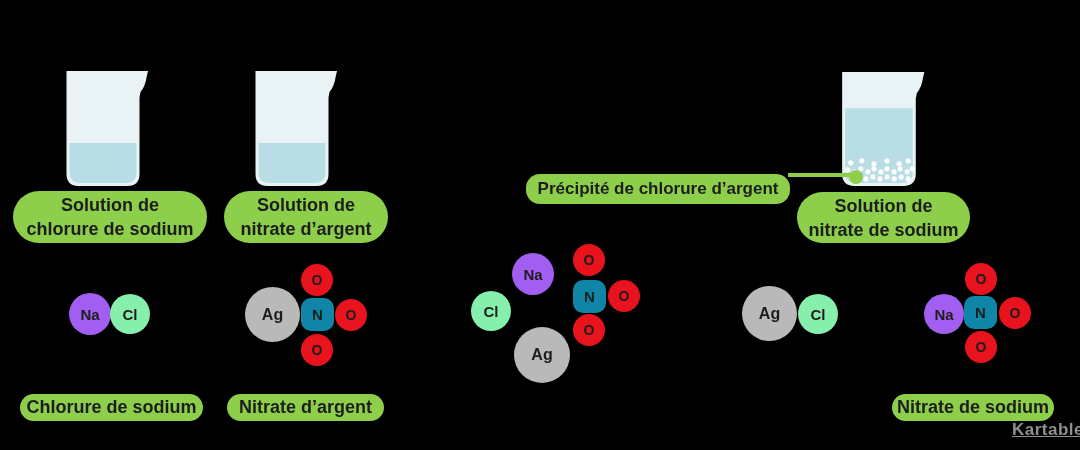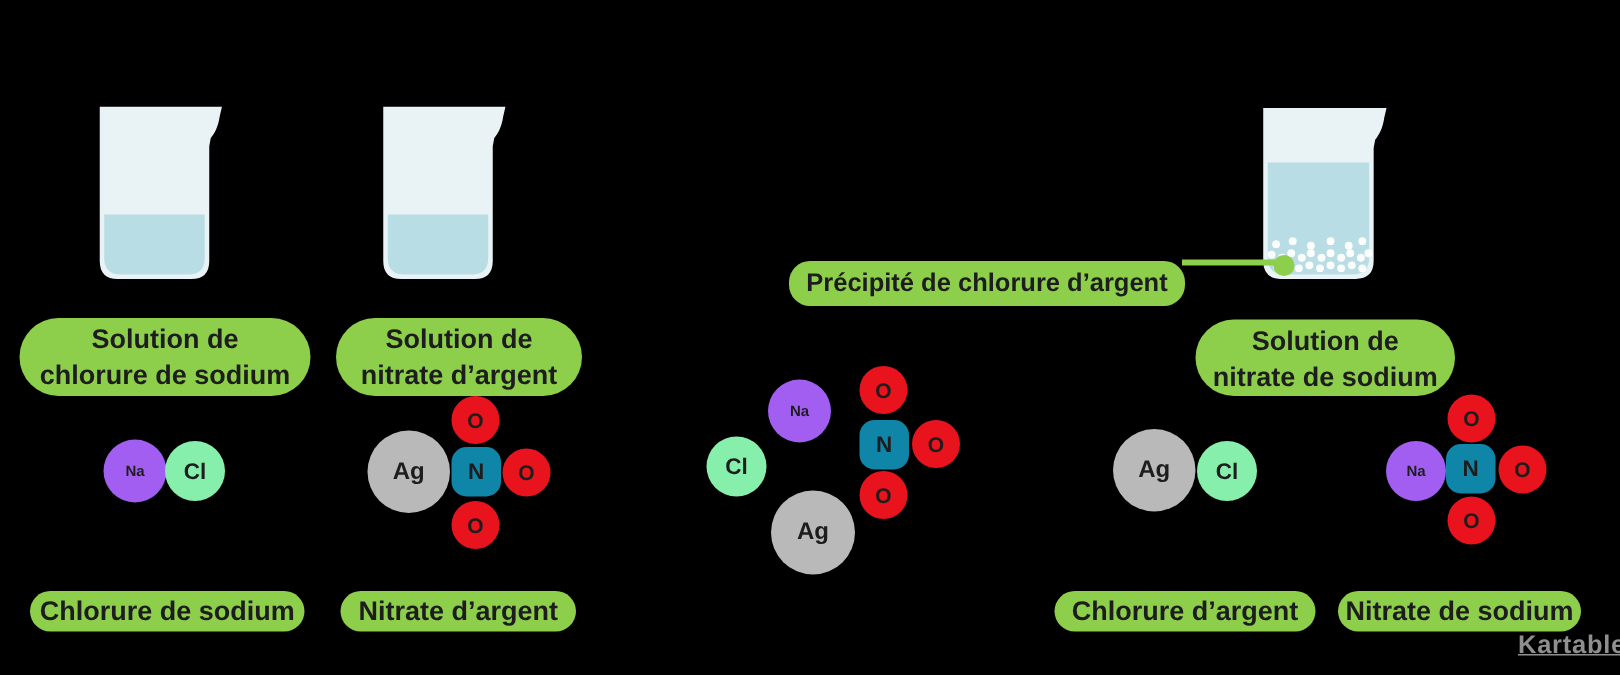--- a/index.html
+++ b/index.html
@@ -5,28 +5,28 @@
   html,body{margin:0;padding:0;background:#000;}
   #stage{
     position:relative;width:1080px;height:450px;background:#000000;
     font-family:"Liberation Sans",sans-serif;overflow:hidden;
   }
   .pill{
     position:absolute;background:#8dce4b;color:#1d1d1d;font-weight:bold;
     display:flex;flex-direction:column;align-items:center;justify-content:center;
     text-align:center;line-height:24px;font-size:18px;
   }
-  .pill.two{border-radius:26px;margin-top:21px;}
+  .pill.two{border-radius:26px;}
   .pill.single{border-radius:14px;line-height:normal;margin-top:12px;}
   .molecule{position:absolute;}
   .atom{
     position:absolute;border-radius:50%;display:flex;align-items:center;
     justify-content:center;font-weight:bold;color:#1d1d1d;
   }
-  .atom.na{width:42px;height:42px;background:#a15ef0;font-size:10px;}
+  .atom.na{width:42px;height:42px;background:#a15ef0;font-size:15px;}
   .atom.na.small{width:40px;height:40px;}
   .atom.cl{width:40px;height:40px;background:#86efac;font-size:15px;}
   .atom.ag{width:55px;height:55px;background:#b9b9b9;font-size:16px;justify-content:center;}
   .atom.ag.big{width:56px;height:56px;}
   .atom.n{width:33px;height:33px;background:#0f86a8;border-radius:10px;font-size:15px;}
   .atom.o{width:32px;height:32px;background:#e8131d;font-size:14px;}
   .connector-line{position:absolute;left:788px;top:173px;width:68px;height:4px;background:#8dce4b;}
   .connector-dot{position:absolute;left:849px;top:170px;width:14px;height:14px;border-radius:50%;background:#8dce4b;}
   .beaker{position:absolute;}
   #watermark{
@@ -182,23 +182,20 @@
   </div>
 
   <div class="pill single" style="left:20px;top:382px;width:183px;height:27px;">
       <span>Chlorure de sodium</span>
     </div>
 
   <div class="pill single" style="left:227px;top:382px;width:157px;height:27px;">
       <span>Nitrate d’argent</span>
     </div>
 
-  <div class="pill single" style="left:703px;top:382px;width:174px;height:27px;">
-      <span>Chlorure d’argent</span>
-    </div>
 
   <div class="pill single" style="left:892px;top:382px;width:162px;height:27px;">
       <span>Nitrate de sodium</span>
     </div>
 
   <div id="watermark">Kartable</div>
 
 </div>
 
 </body></html>

